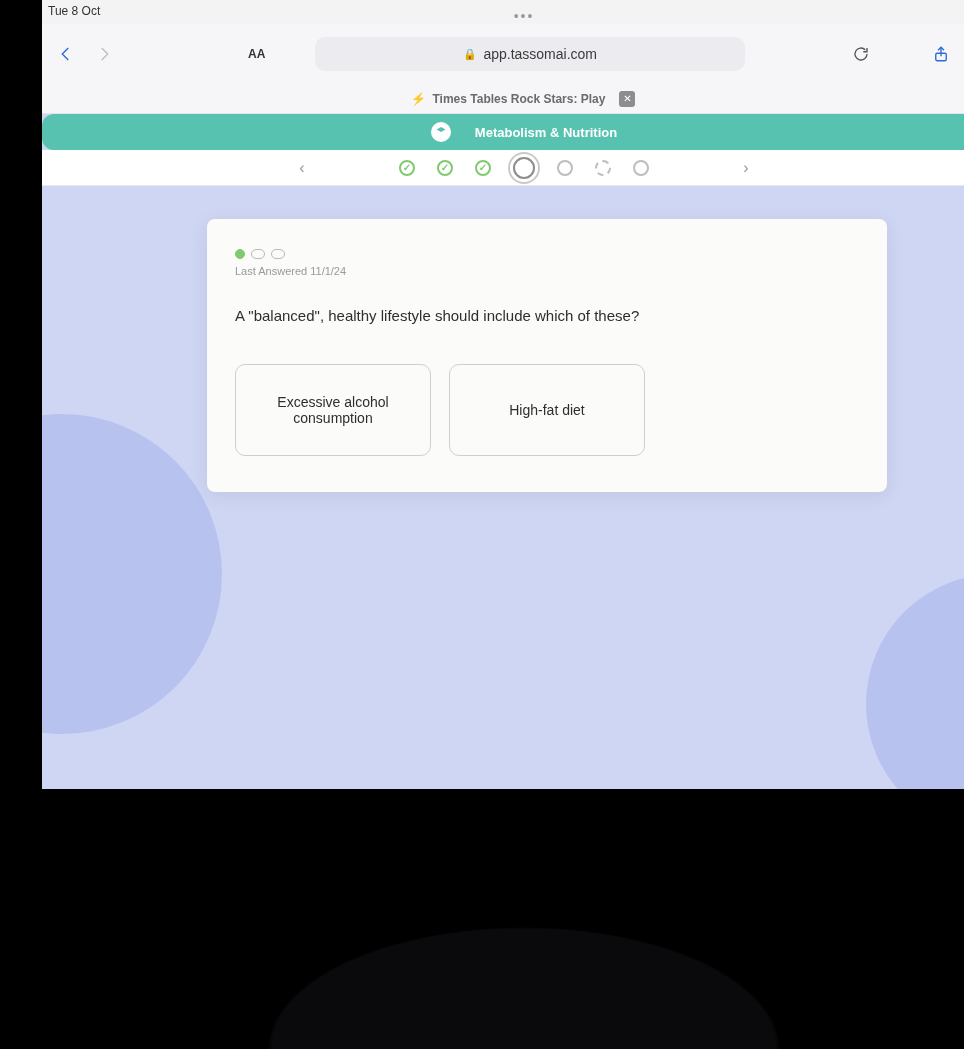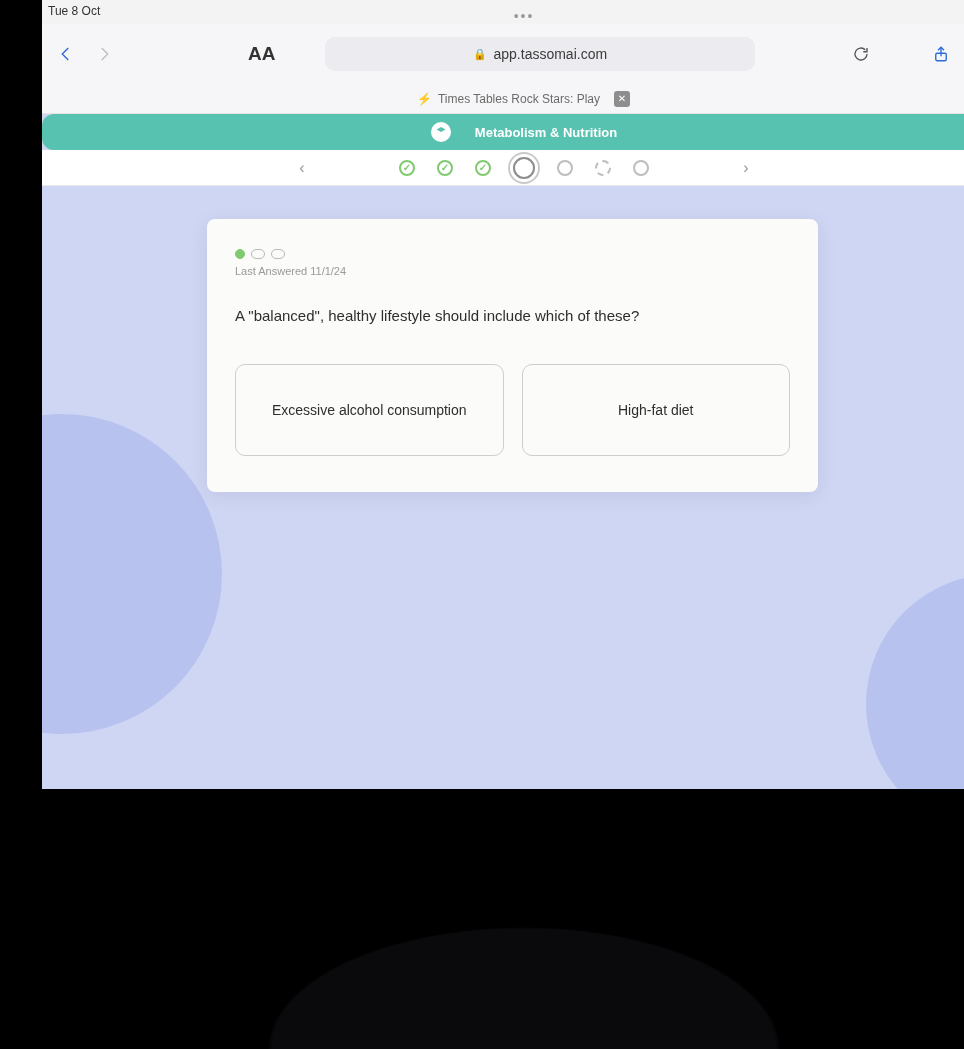--- a/index.html
+++ b/index.html
@@ -4,57 +4,57 @@
 <style>
   * { box-sizing: border-box; margin: 0; padding: 0; }
   html, body { width: 964px; height: 1049px; font-family: -apple-system, Helvetica, Arial, sans-serif; overflow: hidden; background:#000; }
   .device { width:964px; height:1049px; background:#0369a1; position:relative;margin-left:42px; }
   .screen { position:absolute; left:0; top:24px; width:964px; height:800px; background:#fff; }
   .statusbar { position:absolute; left:0; top:0; width:964px; height:24px; background:#f3f3f3; }
   .statusbar .date { position:absolute; left:6px; top:4px; font-size:12px; color:#333; }
   .safari-top { height:60px; background:#f6f5f7; display:flex; align-items:center; padding:0 10px; gap:10px; position:relative; }
   .nav-btn { width:28px; height:28px; display:flex; align-items:center; justify-content:center; color:#2a6bd6; font-size:20px; }
   .nav-btn.disabled { color:#bdbdbd; }
-  .aa { font-size:19px; font-weight:600; color:#333; margin-left:120px; }
+  .aa { font-size:12px; font-weight:600; color:#333; margin-left:120px; }
   .addr { flex:0 0 430px; margin-left:40px; height:34px; border-radius:10px; background:#ecebef; display:flex; align-items:center; justify-content:center; gap:6px; color:#3b3b3b; font-size:14px; }
   .lock { font-size:11px; color:#6b6b6b; }
   .reload { width:30px; height:30px; display:flex; align-items:center; justify-content:center; margin-left:auto; margin-right:40px; }
   .share { width:30px; height:30px; display:flex; align-items:center; justify-content:center; color:#2a6bd6; }
   .plus { width:30px; height:30px; display:flex; align-items:center; justify-content:center; color:#3b3b3b; font-size:24px; font-weight:300; }
   .dots { position:absolute; left:50%; top:-16px; transform:translateX(-50%); color:#9a9a9a; font-size:14px; letter-spacing:2px; }
   .tabs { height:30px; background:#f6f5f7; display:flex; align-items:center; font-size:12px; color:#666; border-bottom:1px solid #e4e4e4; }
   .tab { flex:1; display:flex; align-items:center; justify-content:center; gap:6px; height:100%; position:relative; }
   .tab.left { border-right:1px solid #e4e4e4; }
-  .tab .tx { font-weight:400; color:#6b6b6b; }
+  .tab .tx { font-weight:700; color:#6b6b6b; }
   .tab .bolt { color:#555; font-size:12px; }
   .tab .closex { width:16px; height:16px; background:#8d8d8d; color:#fff; font-size:10px; display:flex; align-items:center; justify-content:center; border-radius:3px; margin-left:8px; }
   .tab .tass-ico { width:14px; height:14px; border-radius:50%; background:#3b4bd1; display:inline-block; }
   .app { height:710px; background:#cfd6f4; position:relative; overflow:hidden; }
   .blob1 { position:absolute; width:320px; height:320px; border-radius:50%; background:#b8c2ef; left:-140px; top:300px; }
   .blob2 { position:absolute; width:260px; height:260px; border-radius:50%; background:#b8c2ef; right:-120px; top:460px; }
   .topic-bar { height:36px; background:#57c2b0; display:flex; align-items:center; justify-content:center; gap:24px; color:#fff; font-size:13px; font-weight:600; position:relative; z-index:2;border-radius:12px; }
   .topic-ico { width:20px; height:20px; border-radius:50%; background:#fff; display:flex; align-items:center; justify-content:center; }
   .topic-ico svg { width:12px; height:12px; fill:#57c2b0; }
   .prog-bar { height:36px; background:#fff; display:flex; align-items:center; justify-content:center; gap:22px; border-bottom:1px solid #e9e9e9; position:relative; z-index:2; }
   .prog-arrow { width:30px; color:#9a9a9a; font-size:16px; text-align:center; cursor:pointer; }
   .prog-arrow.left { margin-right:60px; }
   .prog-arrow.right { margin-left:60px; }
   .dot { width:16px; height:16px; border-radius:50%; border:2px solid #bdbdbd; display:flex; align-items:center; justify-content:center; }
   .dot.done { border-color:#7fc96f; color:#7fc96f; }
   .dot.done::after { content:"✓"; font-size:10px; font-weight:bold; }
   .dot.current { width:22px; height:22px; border:2px solid #8d8d8d; box-shadow:0 0 0 3px #fff, 0 0 0 5px #c9c9c9; }
   .dot.dashed { border-style:dashed; }
-  .card { position:absolute; left:165px; top:105px; width:611px; background:#fbfbf9; border-radius:8px; box-shadow:0 4px 20px rgba(0,0,0,0.08); padding:30px 28px 36px; z-index:3; }
+  .card { position:absolute; left:165px; top:105px; width:680px; background:#fbfbf9; border-radius:8px; box-shadow:0 4px 20px rgba(0,0,0,0.08); padding:30px 28px 36px; z-index:3; }
   .pips { display:flex; gap:6px; margin-bottom:6px; }
   .pip { width:10px; height:10px; border-radius:5px; border:1.5px solid #7fc96f; }
   .pip.fill { background:#7fc96f; width:10px; }
   .pip.empty { width:14px; border-radius:6px; border-color:#b9b9b9; }
   .last { font-size:11px; color:#9a9a9a; margin-bottom:30px; }
   .question { font-size:15px; color:#2e2e2e; margin-bottom:40px; }
-  .answers { display:grid; grid-template-columns:1fr 1fr; gap:18px; }
+  .answers { display:grid; grid-template-columns:1fr 1fr 1fr; gap:18px; }
   .answer { border:1px solid #cfcfcf; border-radius:10px; height:92px; display:flex; align-items:center; justify-content:center; font-size:14px; color:#2e2e2e; background:#fbfbf9; cursor:pointer; padding:0 12px; text-align:center; }
   .foreground { position:absolute; left:0; bottom:0; width:964px; height:260px; background:radial-gradient(ellipse 420px 200px at 50% 100%, #0a0a0d 0%, #0a0a0d 60%, transparent 61%), #000; z-index:10; }
   svg.ico { width:18px; height:18px; stroke:#2a6bd6; fill:none; stroke-width:1.8; }
   svg.ico.gray { stroke:#555; }
 </style>
 </head>
 <body>
 
 <div class="device">
   <div class="statusbar">

